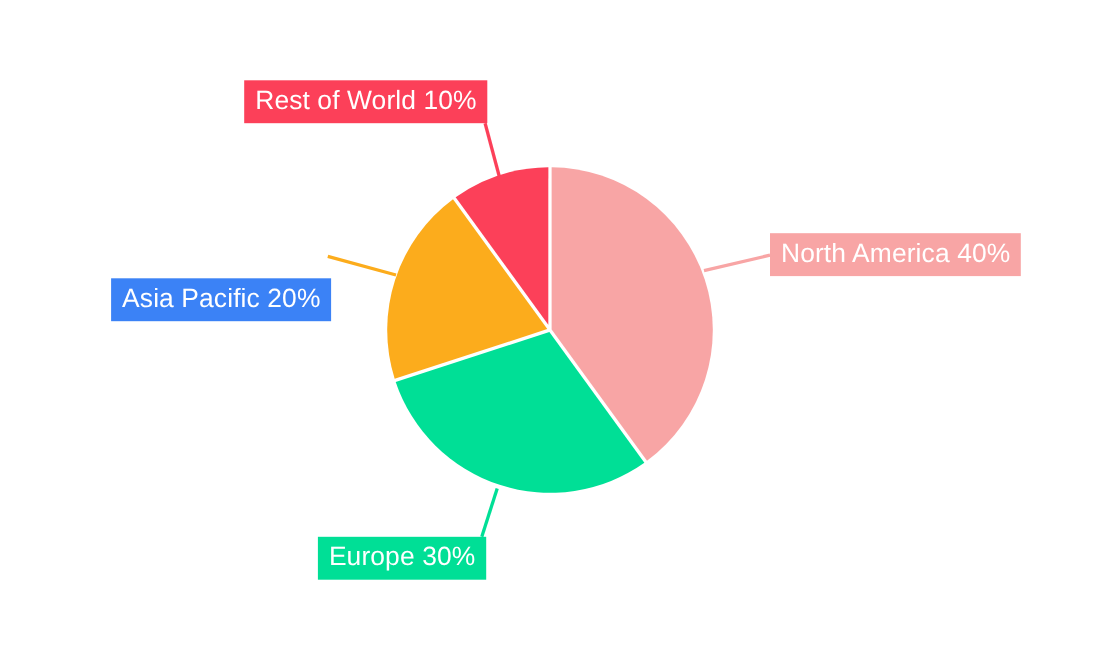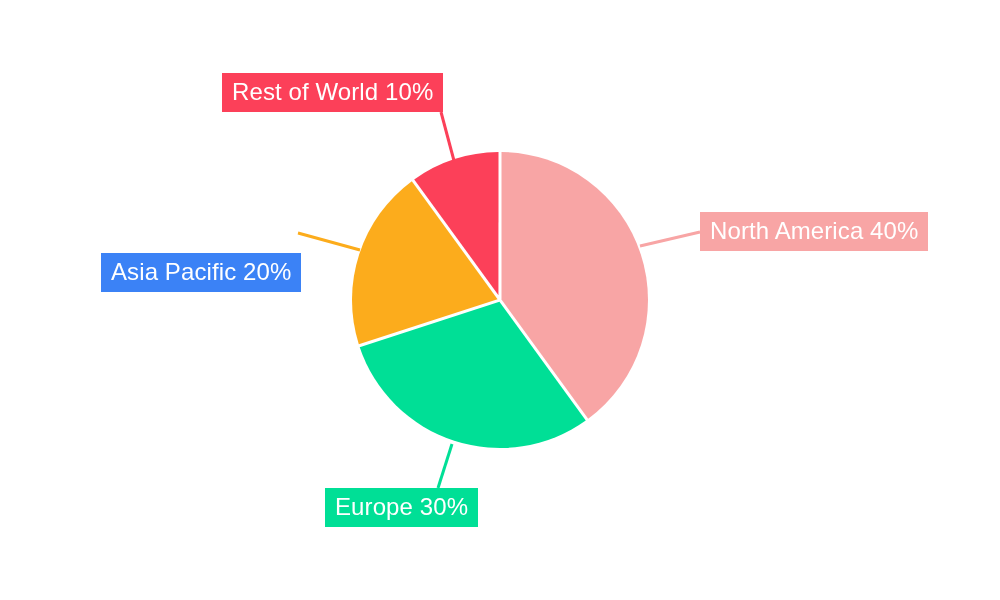--- a/index.html
+++ b/index.html
@@ -32,21 +32,21 @@
     color: #ffffff;
     font-size: 24px;
     font-family: "Liberation Sans", sans-serif;
     line-height: 1;
     white-space: nowrap;
     padding: 7px 10px 8px 10px;
     box-sizing: border-box;
     letter-spacing: 0.1px;
   }
   #label-north-america { left: 700px; top: 212px; background: #f8a5a5; text-align: center; }
-  #label-europe        { left: 289px; top: 488px; background: #00df96; margin-left: 36px; }
+  #label-europe        { left: 289px; top: 488px; background: #00df96; }
   #label-asia-pacific  { left: 101px; top: 213px; background: #3b82f6; margin-top: 40px; }
   #label-rest-of-world { left: 222px; top: 73px;  background: #fc4059; }
 </style>
 </head>
 <body>
 
 <div id="chart-root">
 
   <svg id="pie-svg" viewBox="0 0 1000 600">
     <g id="leader-lines">

